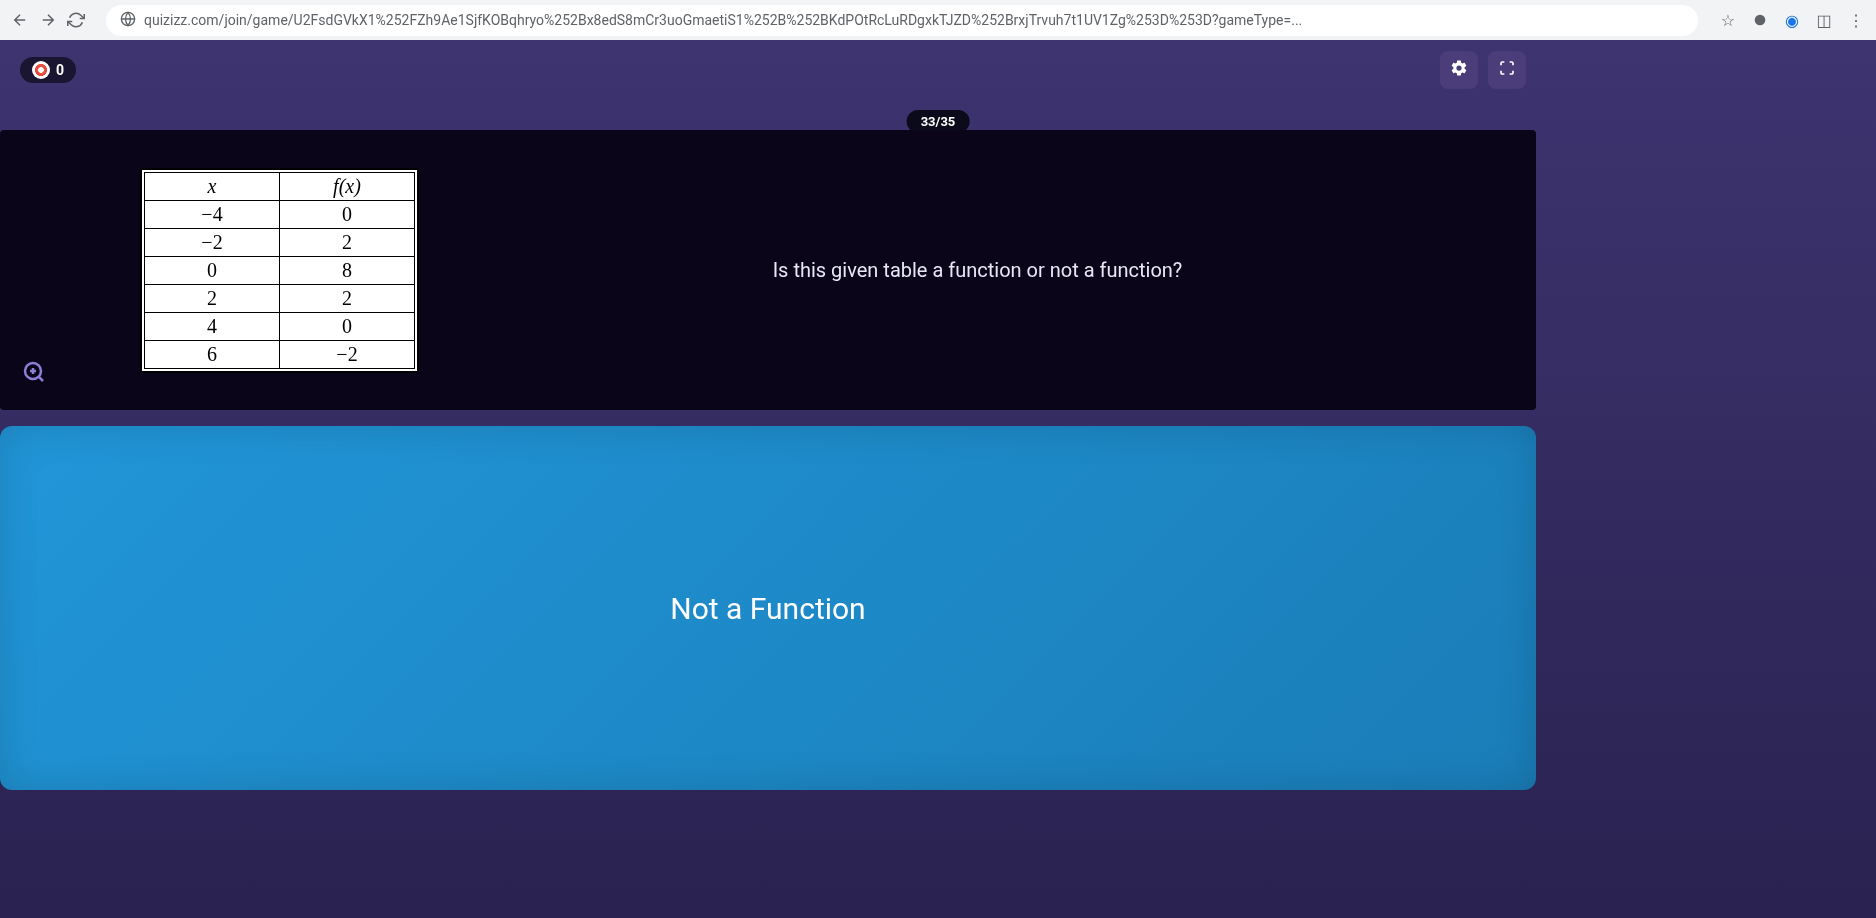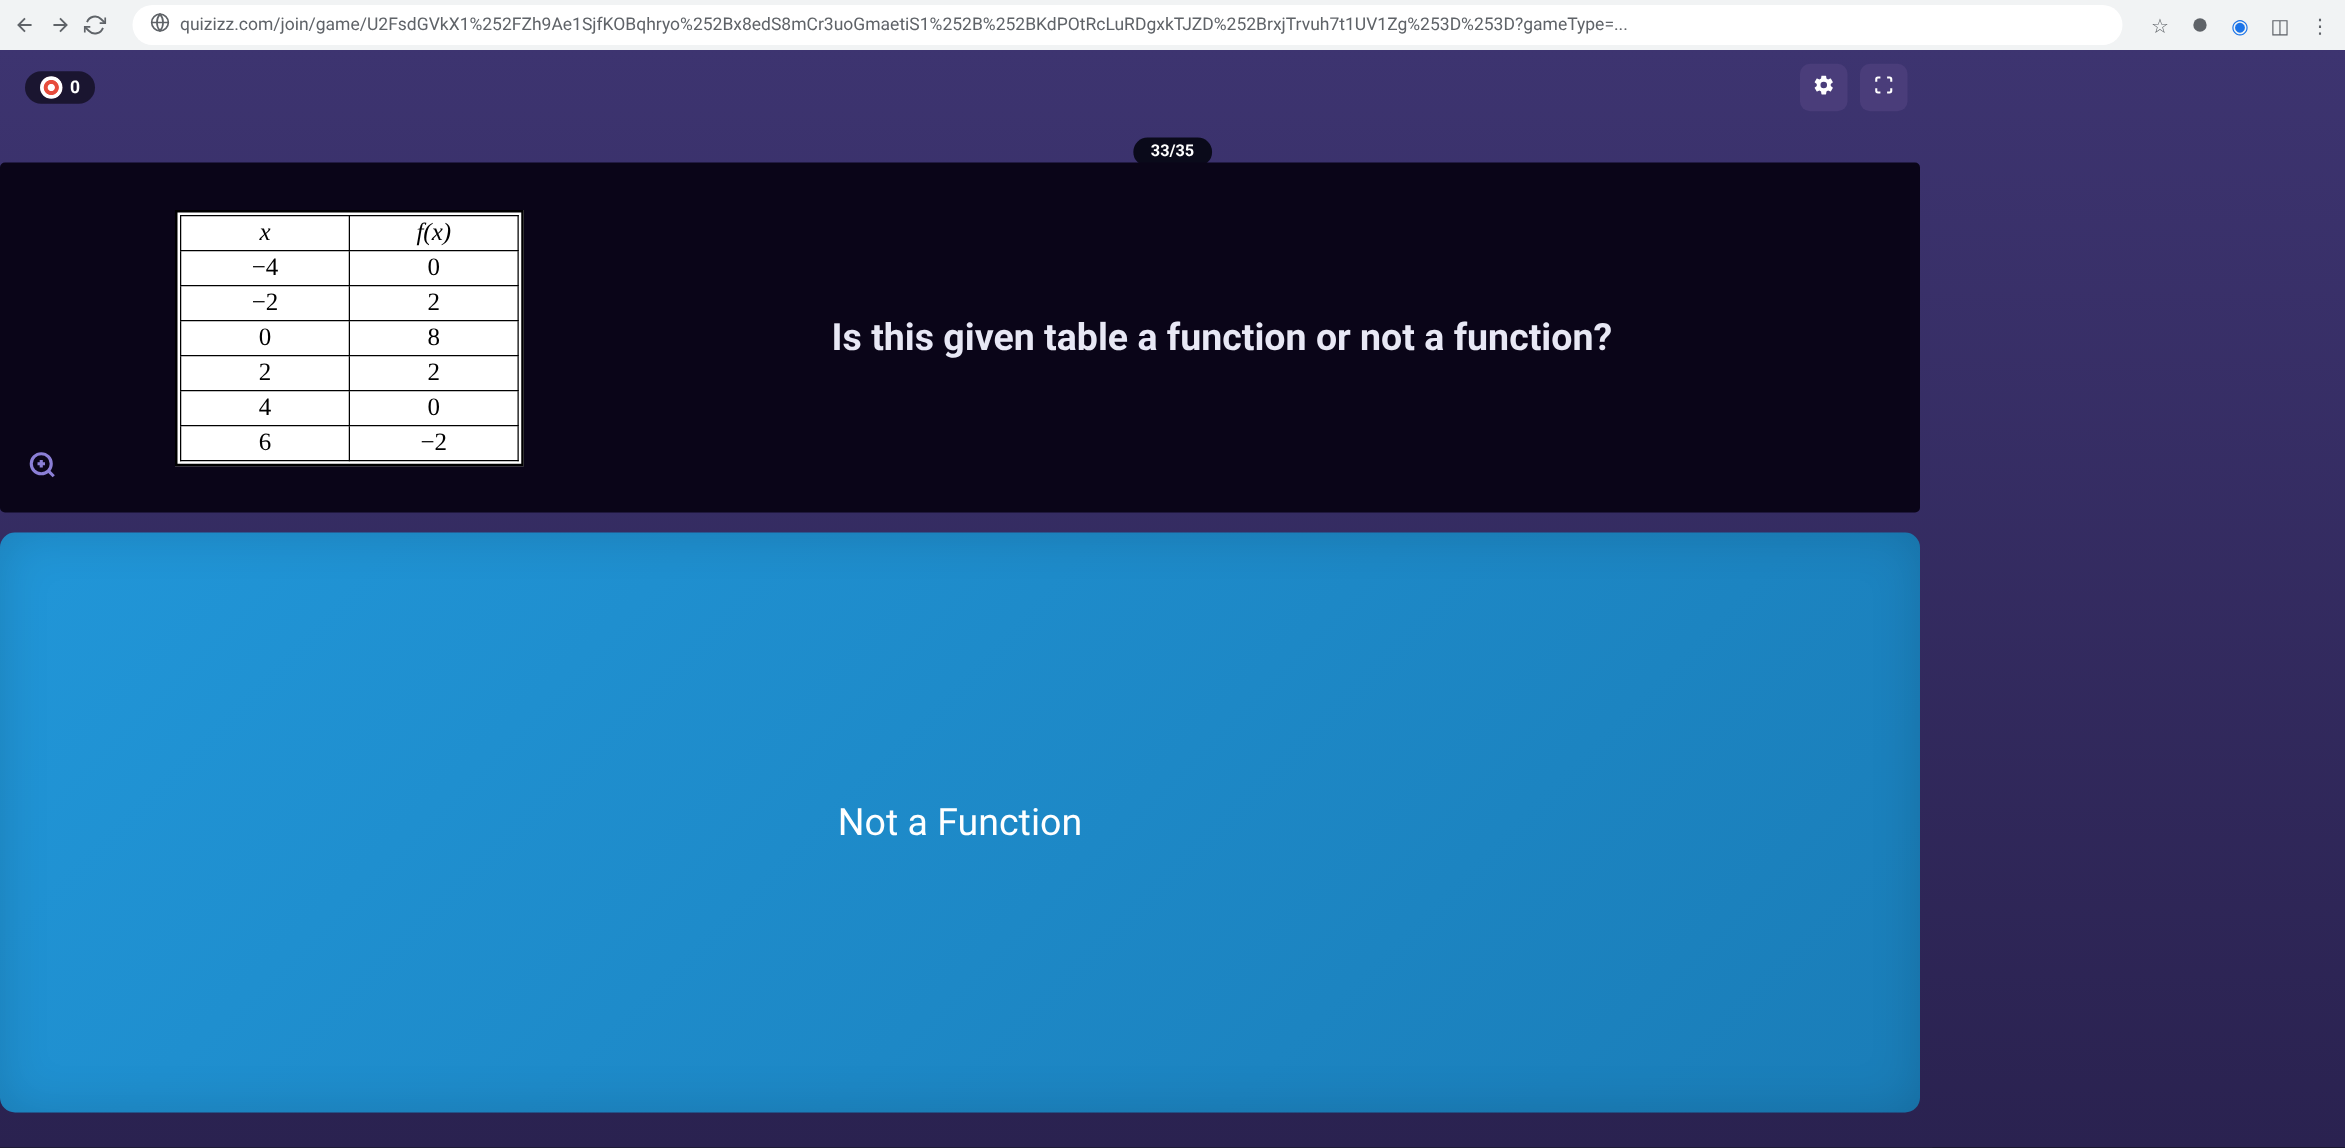--- a/index.html
+++ b/index.html
@@ -150,29 +150,29 @@
       width: 135px;
     }
     .func-table th {
       font-weight: normal;
       font-style: italic;
     }
     .question-text {
       flex: 1;
       text-align: center;
       color: #e8e8f5;
-      font-size: 30px;
-      font-weight: 700;
+      font-size: 20px;
+      font-weight: 400;
       padding: 0 40px;
     }
     .answers-area {
       display: flex;
       gap: 16px;
       padding: 16px 10px 0 0;
-      height: 480px;
+      height: 380px;
     }
     .answer-btn {
       flex: 1;
       border-radius: 12px;
       display: flex;
       align-items: center;
       justify-content: center;
       color: #fff;
       font-size: 30px;
       font-weight: 400;

